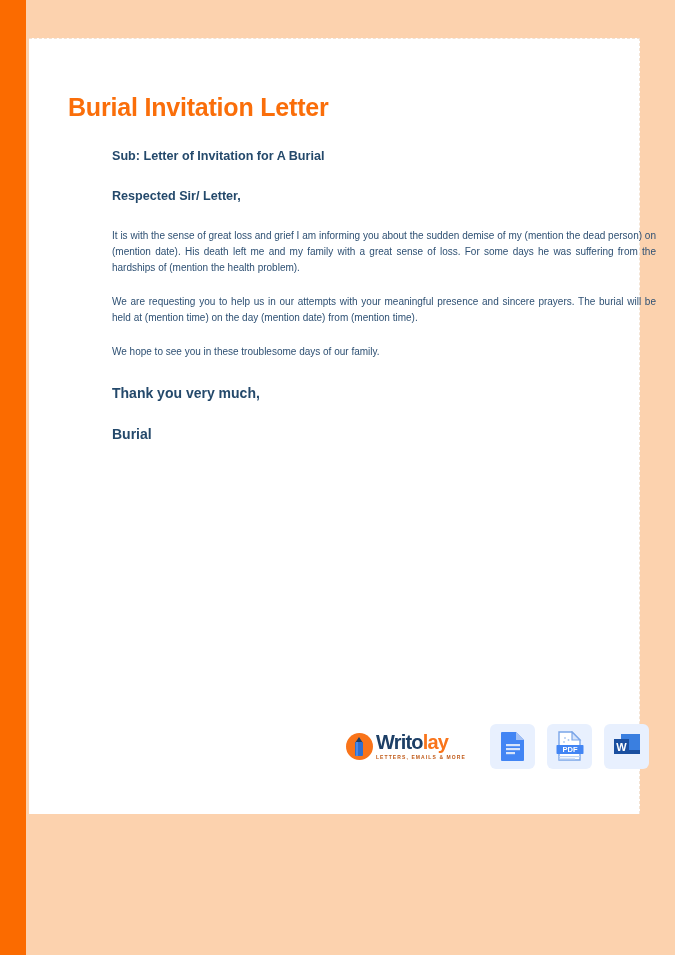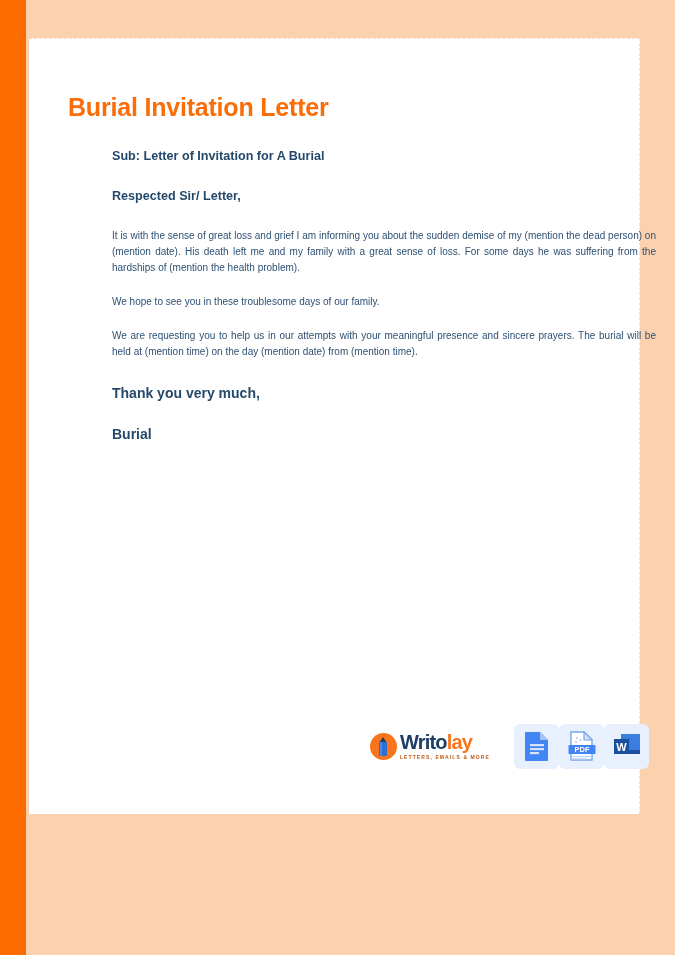--- a/index.html
+++ b/index.html
@@ -169,20 +169,21 @@
     font-weight: bold;
     letter-spacing: 1.1px;
     color: #c05a18;
     margin-top: 3px;
     text-align: center;
   }
 
   .dl-icons {
     display: flex;
     align-items: flex-end;
+    gap: 12px;
   }
   .dl-btn {
     width: 45px;
     height: 45px;
     border-radius: 6px;
     background: #e8f0fe;
     display: flex;
     align-items: center;
     justify-content: center;
     cursor: pointer;
@@ -204,23 +205,23 @@
 
     <div class="body-block">
 
       <p class="line-bold">Sub: Letter of Invitation for A Burial</p>
 
       <p class="line-bold">Respected Sir/ Letter,</p>
 
       <p class="para">It is with the sense of great loss and grief I am informing you about the sudden demise of my (mention the dead person) on (mention date). His death left me and my family with a great sense of loss. For some days he was suffering from the hardships of (mention the health problem).</p>
 
 
+      <p class="para">We are requesting you to help us in our attempts with your meaningful presence and sincere prayers. The burial will be held at (mention time) on the day (mention date) from (mention time).</p>
+
       <p class="para">We hope to see you in these troublesome days of our family.</p>
-
-      <p class="para">We are requesting you to help us in our attempts with your meaningful presence and sincere prayers. The burial will be held at (mention time) on the day (mention date) from (mention time).</p>
 
       <div class="spacer-sm"></div>
 
       <p class="sig">Thank you very much,</p>
 
       <p class="sig">Burial</p>
     </div>
 
     <div class="footer">
 

